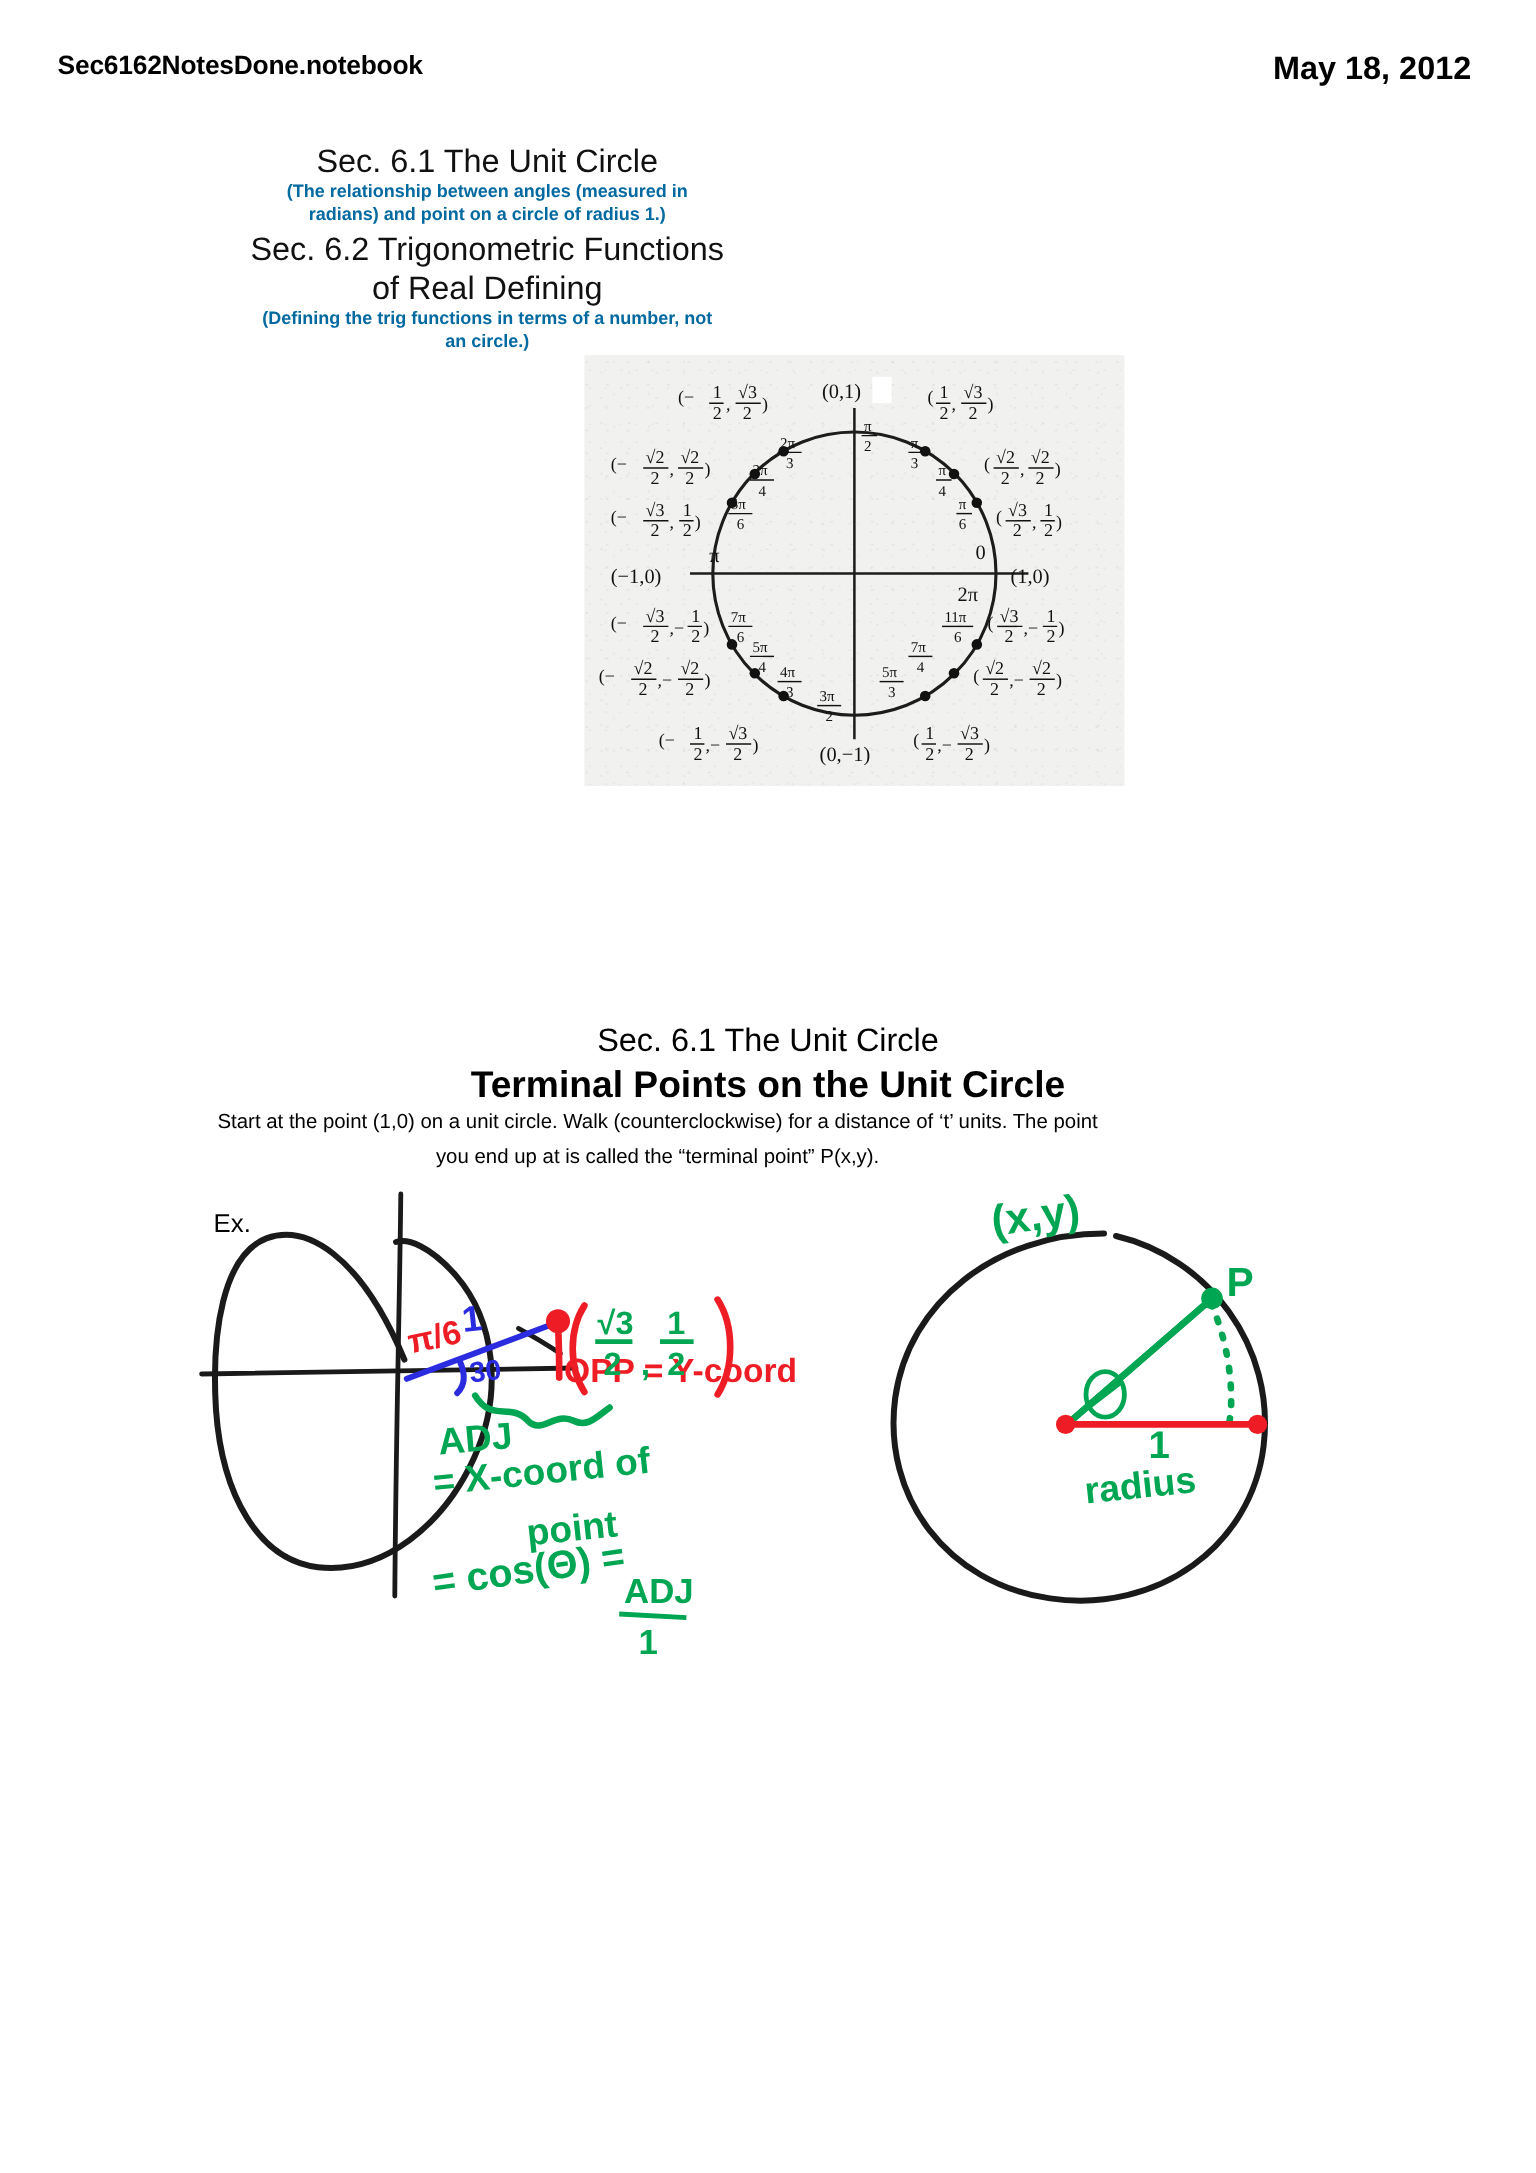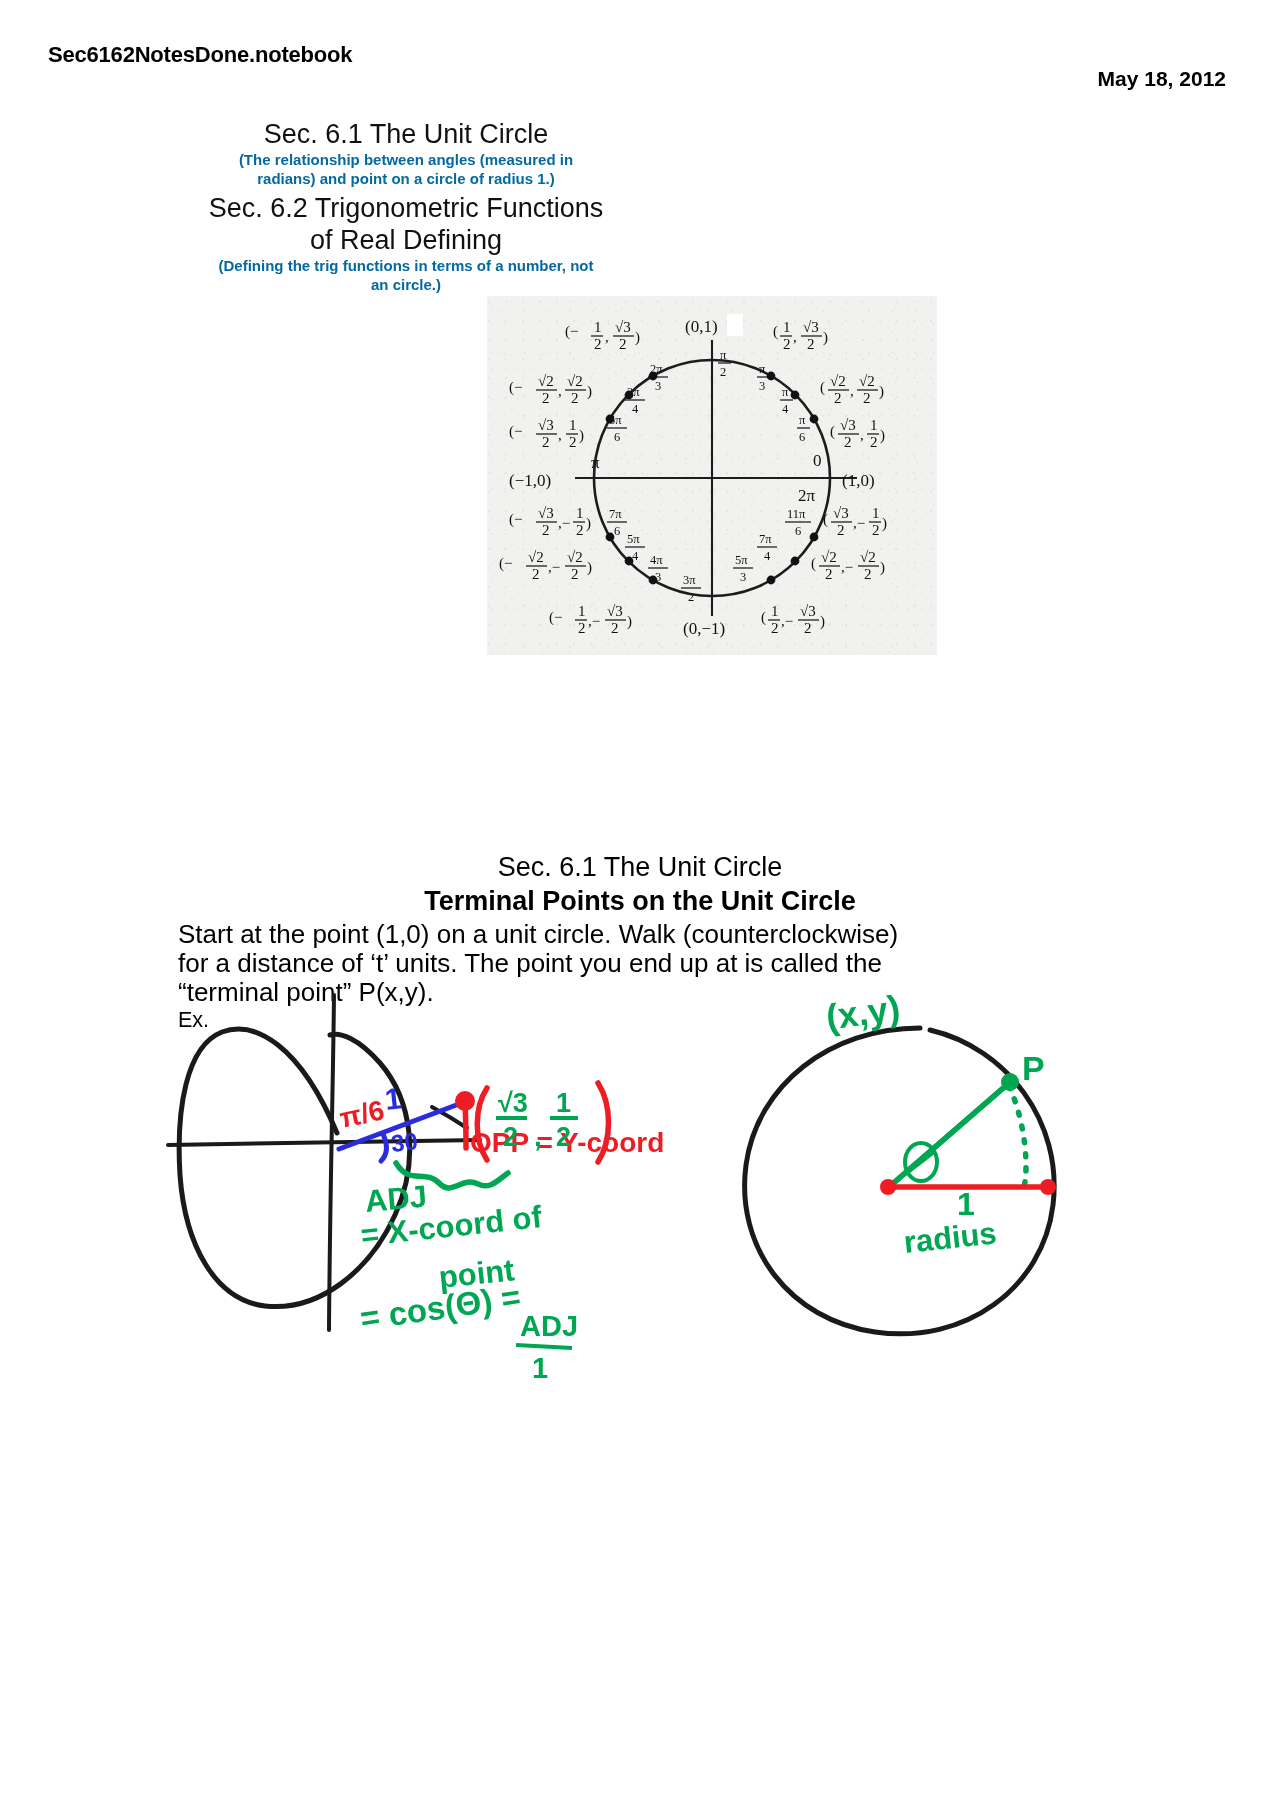--- a/index.html
+++ b/index.html
@@ -3,43 +3,43 @@
 <meta charset="utf-8">
 <style>
   html,body{margin:0;padding:0;background:#ffffff;}
   body{width:1280px;height:1811px;position:relative;font-family:"Liberation Sans",sans-serif;color:#000;}
   .page{position:absolute;inset:0;background:#fff;}
 
   
   .hdr{position:absolute;top:42px;left:0;width:1270px;height:30px;}
   .hdr-title{position:absolute;left:48px;top:0;font-size:22px;font-weight:bold;letter-spacing:-0.2px;
              font-family:"Liberation Sans",sans-serif;}
-  .hdr-date{position:absolute;right:44px;top:0;font-size:21px;font-weight:bold;margin-top:25px;}
+  .hdr-date{position:absolute;right:44px;top:0;font-size:27px;font-weight:bold;}
 
   
   .titleblock{position:absolute;left:196px;top:118px;width:420px;text-align:center;}
   .t-big{font-size:27px;line-height:32px;font-weight:400;color:#111;}
   .t-small{font-size:15px;line-height:19px;font-weight:bold;color:#0369a1;}
 
   
   .figwrap{position:absolute;left:487px;top:296px;width:450px;height:359px;
            background:#f1f1ef;overflow:hidden;}
   .fignoise{position:absolute;inset:0;
      background-image:
        radial-gradient(circle at 12% 30%, rgba(0,0,0,.05) 0 1px, transparent 1px),
        radial-gradient(circle at 62% 70%, rgba(0,0,0,.05) 0 1px, transparent 1px),
        radial-gradient(circle at 85% 20%, rgba(0,0,0,.04) 0 1px, transparent 1px),
        radial-gradient(circle at 35% 85%, rgba(0,0,0,.04) 0 1px, transparent 1px);
      background-size:17px 19px,23px 21px,29px 27px,13px 15px;opacity:.9;}
   .figsvg{position:absolute;left:0;top:0;}
 
   
   .mid-h1{position:absolute;left:0;top:852px;width:1280px;text-align:center;font-size:27px;}
-  .mid-h2{position:absolute;left:0;top:886px;width:1280px;text-align:center;font-size:27px;font-weight:bold;}
-  .para{position:absolute;left:178px;top:920px;width:740px;font-size:26px;line-height:29px;}
+  .mid-h2{position:absolute;left:0;top:886px;width:1280px;text-align:center;font-size:31px;font-weight:bold;}
+  .para{position:absolute;left:178px;top:920px;width:740px;font-size:17px;line-height:29px;text-align:center;}
   .ex{position:absolute;left:178px;top:1008px;font-size:21.5px;}
 
   
   .ink{position:absolute;left:0;top:0;width:1280px;height:1811px;pointer-events:none;}
 </style>
 </head>
 <body>
 
 <div class="page">
 

